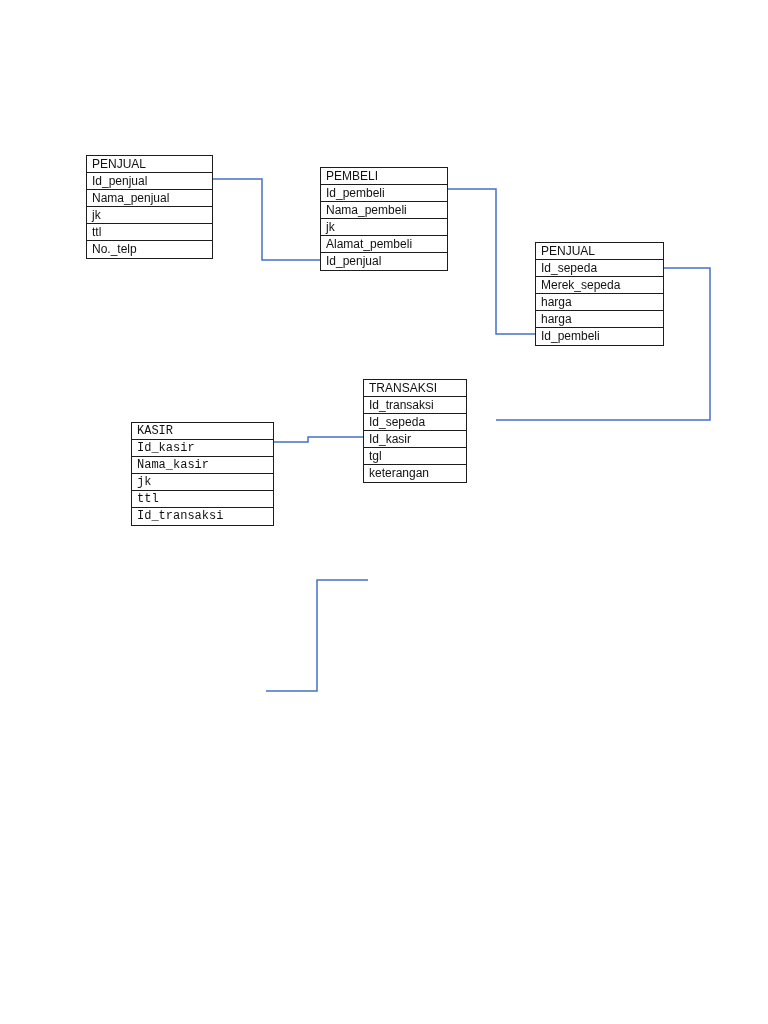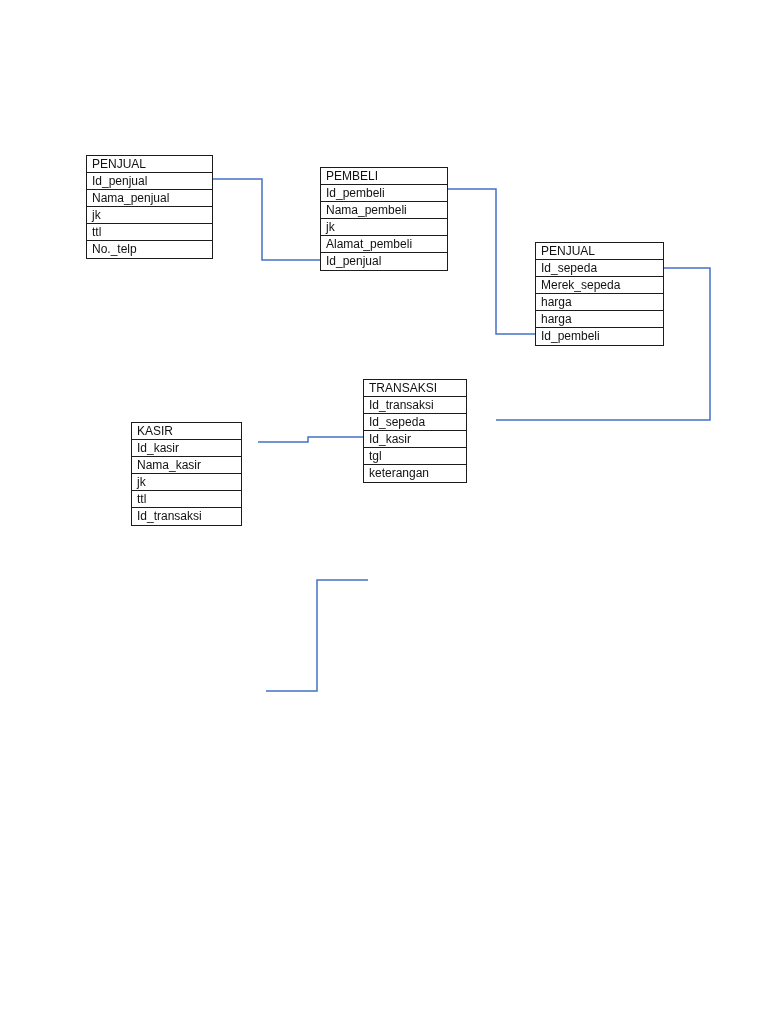--- a/index.html
+++ b/index.html
@@ -98,21 +98,21 @@
         <div class="db-row">Id_pembeli</div>
       </div>
       <div class="db-table" style="left: 363px; top: 379px; width: 104px;">
         <div class="db-row">TRANSAKSI</div>
         <div class="db-row">Id_transaksi</div>
         <div class="db-row">Id_sepeda</div>
         <div class="db-row">Id_kasir</div>
         <div class="db-row">tgl</div>
         <div class="db-row">keterangan</div>
       </div>
-      <div class="db-table" style="left: 131px; top: 422px; width: 111px;">
+      <div class="db-table" style="left: 131px; top: 422px; width: 143px; font-family: Liberation Mono, monospace;">
         <div class="db-row">KASIR</div>
         <div class="db-row">Id_kasir</div>
         <div class="db-row">Nama_kasir</div>
         <div class="db-row">jk</div>
         <div class="db-row">ttl</div>
         <div class="db-row">Id_transaksi</div>
       </div>
     </div>
 </div>
 

